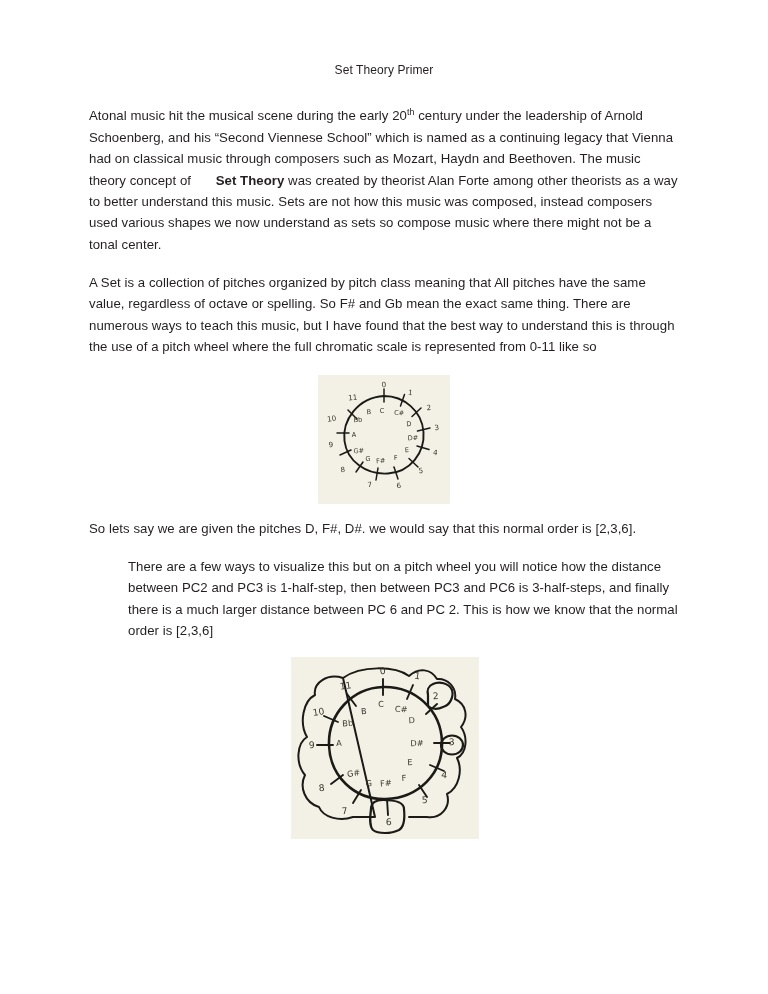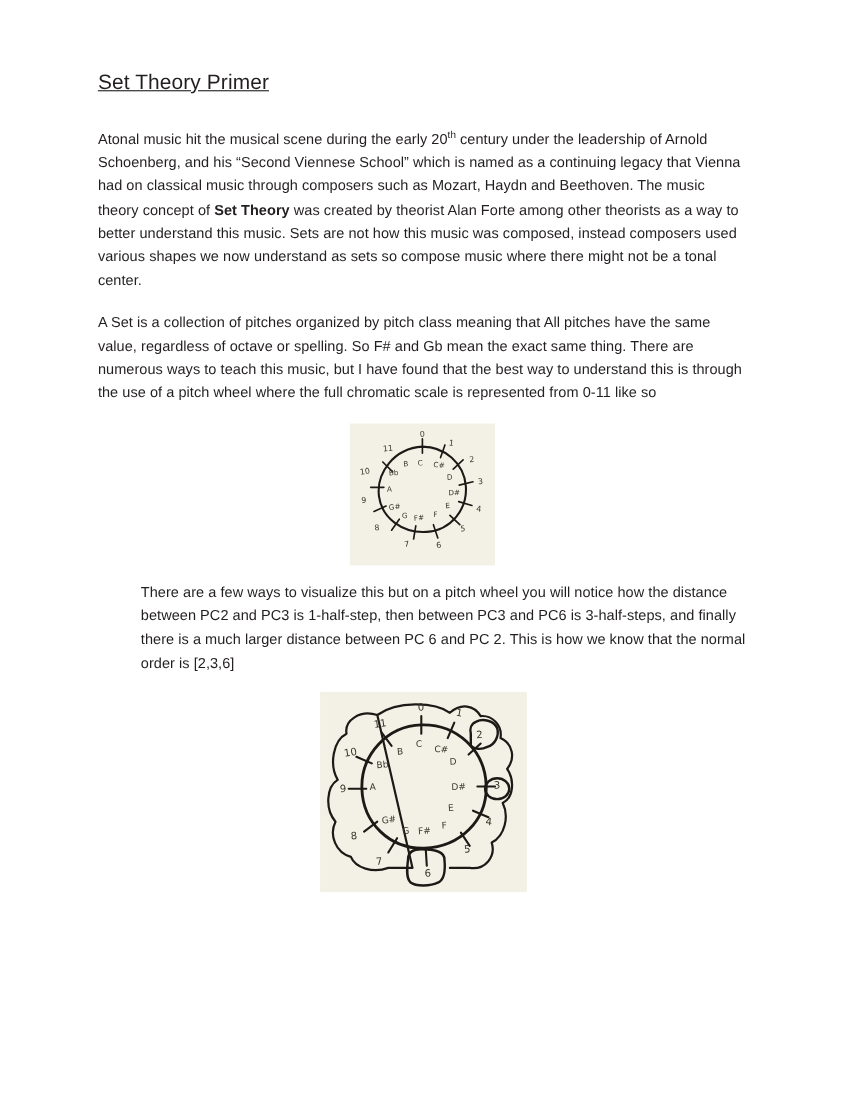--- a/index.html
+++ b/index.html
@@ -22,36 +22,35 @@
     height: 994px;
     background: #ffffff;
   }
   .content {
     position: absolute;
     left: 89px;
     top: 62px;
     width: 590px;
   }
   .doc-title {
-    text-align: left;
-    font-size: 19px;
+    text-align: center;
+    font-size: 12px;
     line-height: 1.45;
     margin: 0 0 26px 0;
     letter-spacing: 0.1px;
-    text-decoration: underline;
   }
   p.para {
     font-size: 13.2px;
     line-height: 1.62;
     margin: 0 0 17px 0;
     text-align: left;
     letter-spacing: 0.05px;
   }
   p.para.tight { margin-bottom: 16px; margin-left: 39px; }
-  b.bold { font-weight: bold; }
+  b.bold { font-weight: bold; margin-left: 21px; }
   sup { font-size: 0.68em; vertical-align: super; line-height: 0; }
 
   .figure-wrap {
     display: block;
     margin: 8px 0 12px 0;
   }
   .figure {
     background: #f3f1e6;
     position: relative;
   }
@@ -139,20 +138,21 @@
             <text x="36" y="62" transform="rotate(-2 36 62)">A</text>
             <text x="40" y="47" transform="rotate(-4 40 47)">Bb</text>
             <text x="51" y="39" transform="rotate(-4 51 39)">B</text>
           </g>
         </svg>
       </div>
     </div>
 
 
 
+    <p class="para">So lets say we are given the pitches D, F#, D#. we would say that this normal order is [2,3,6].</p>
 
     <p class="para tight">There are a few ways to visualize this but on a pitch wheel you will notice how the distance between PC2 and PC3 is 1-half-step, then between PC3 and PC6 is 3-half-steps, and finally there is a much larger distance between PC 6 and PC 2. This is how we know that the normal order is [2,3,6]</p>
 
     <div class="figure-wrap">
       <div class="figure" id="figure-2">
         <svg width="188" height="182" viewBox="0 0 188 182" aria-hidden="true">
 
           <path class="ink" stroke-width="2.0" d="M52 21 C70 8 104 9 118 19 C128 10 140 12 146 22
                    C156 21 166 30 164 42 C175 47 178 60 170 70
                    C177 80 176 96 166 101 C172 113 168 131 156 137

